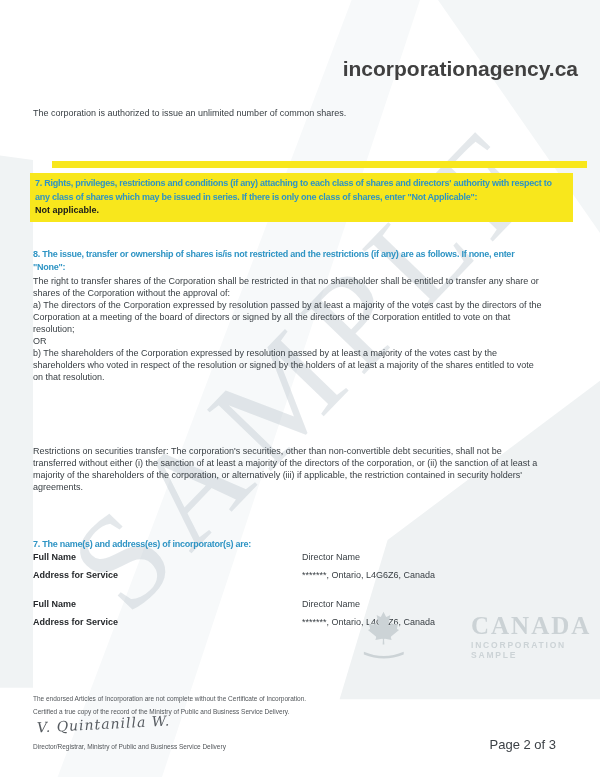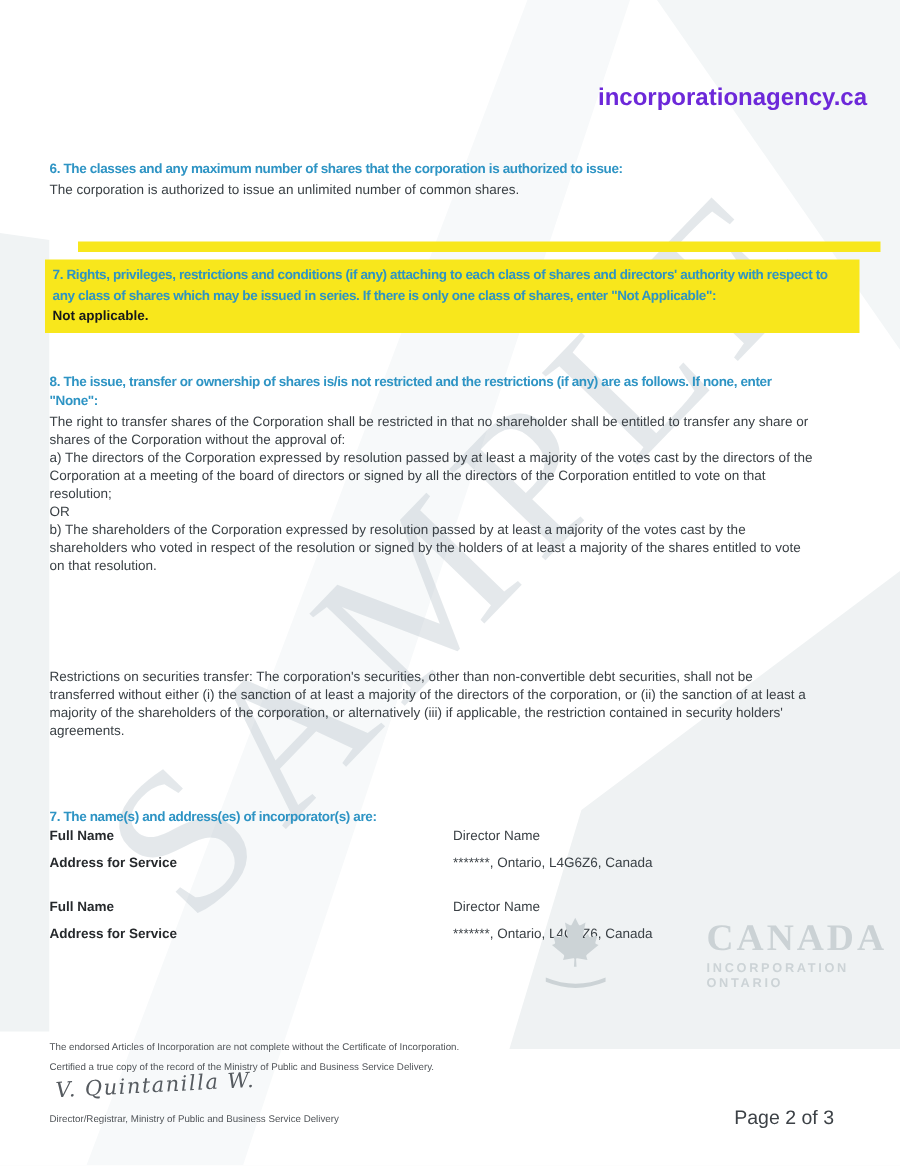--- a/index.html
+++ b/index.html
@@ -20,21 +20,21 @@
     position:absolute;left:310px;top:365px;z-index:1;
     transform:translate(-50%,-50%) rotate(-46deg);
     font-family:"Liberation Serif", serif;
     font-size:135px;letter-spacing:14px;font-weight:400;
     color:rgba(178,190,199,0.35);white-space:nowrap;user-select:none;
   }
   .content{position:absolute;z-index:2;}
   .header-line{left:33px;top:31px;font-size:8px;color:#2f3337;}
   .brand-wm{
     right:22px;top:57px;text-align:right;
-    font-size:16px;font-weight:bold;color:#6d28d9;letter-spacing:0px;margin-left:44px;
+    font-size:21px;font-weight:bold;color:#404040;letter-spacing:0px;margin-left:44px;
   }
   .sec{left:33px;width:556px;}
   .sec-heading{
     font-size:9px;font-weight:bold;color:#2e94c4;
     line-height:13px;white-space:pre;letter-spacing:-0.25px;
   }
   .sec-body{
     font-size:9px;color:#3a4045;line-height:12px;white-space:pre;margin-top:1px;
   }
   .sec6{top:106px;}
@@ -86,21 +86,20 @@
   <div class="facet facet-topright"></div>
   <div class="facet facet-band"></div>
   <div class="facet facet-lowright"></div>
   <div class="facet facet-left"></div>
 
   <div class="sample-wm">SAMPLE</div>
 
   <div class="content brand-wm">incorporationagency.ca</div>
 
   <div class="content sec sec6">
-    <div class="sec-heading">6. The classes and any maximum number of shares that the corporation is authorized to issue:</div>
     <div class="sec-body">The corporation is authorized to issue an unlimited number of common shares.</div>
   </div>
 
   <div class="highlight-strip"></div>
   <div class="content highlight-block">
     <div class="sec-heading">7. Rights, privileges, restrictions and conditions (if any) attaching to each class of shares and directors' authority with respect to
 any class of shares which may be issued in series. If there is only one class of shares, enter "Not Applicable":</div>
     <div class="highlight-bold">Not applicable.</div>
   </div>
 
@@ -147,21 +146,21 @@
     <span>
       <svg class="logo-leaf" viewBox="0 0 560 400" xmlns="http://www.w3.org/2000/svg">
         <g fill="#ccd3d6">
           <path transform="translate(24,-10) scale(0.62)" d="M256 48 l-30 58 c-3 6 -8 7 -14 4 l-42 -22 23 120 c2 10 -8 14 -14 7 l-29 -33 -10 23 c-2 5 -7 7 -12 6 l-56 -12 15 54 c2 7 0 11 -6 14 l-20 10 96 78 c6 5 8 10 6 17 l-9 29 84 -15 c7 -1 11 3 11 10 l-4 62 22 0 -4 -62 c0 -7 4 -11 11 -10 l84 15 -9 -29 c-2 -7 0 -12 6 -17 l96 -78 -20 -10 c-6 -3 -8 -7 -6 -14 l15 -54 -56 12 c-5 1 -10 -1 -12 -6 l-10 -23 -29 33 c-6 7 -16 3 -14 -7 l23 -120 -42 22 c-6 3 -11 2 -14 -4 z"></path>
           <path d="M30 330 Q185 395 340 330 L340 352 Q185 415 30 352 Z"></path>
         </g>
       </svg>
     </span>
     <div class="logo-text">
       <div class="logo-title">CANADA</div>
-      <div class="logo-sub">INCORPORATION ONTARIO</div>
+      <div class="logo-sub">INCORPORATION SAMPLE</div>
     </div>
   </div>
 
   <div class="content footer-small foot1">The endorsed Articles of Incorporation are not complete without the Certificate of Incorporation.</div>
   <div class="content footer-small foot2">Certified a true copy of the record of the Ministry of Public and Business Service Delivery.</div>
   <div class="content signature">V. Quintanilla W.</div>
   <div class="content footer-small signatory">Director/Registrar, Ministry of Public and Business Service Delivery</div>
   <div class="content page-num">Page 2 of 3</div>
 
 </div>

